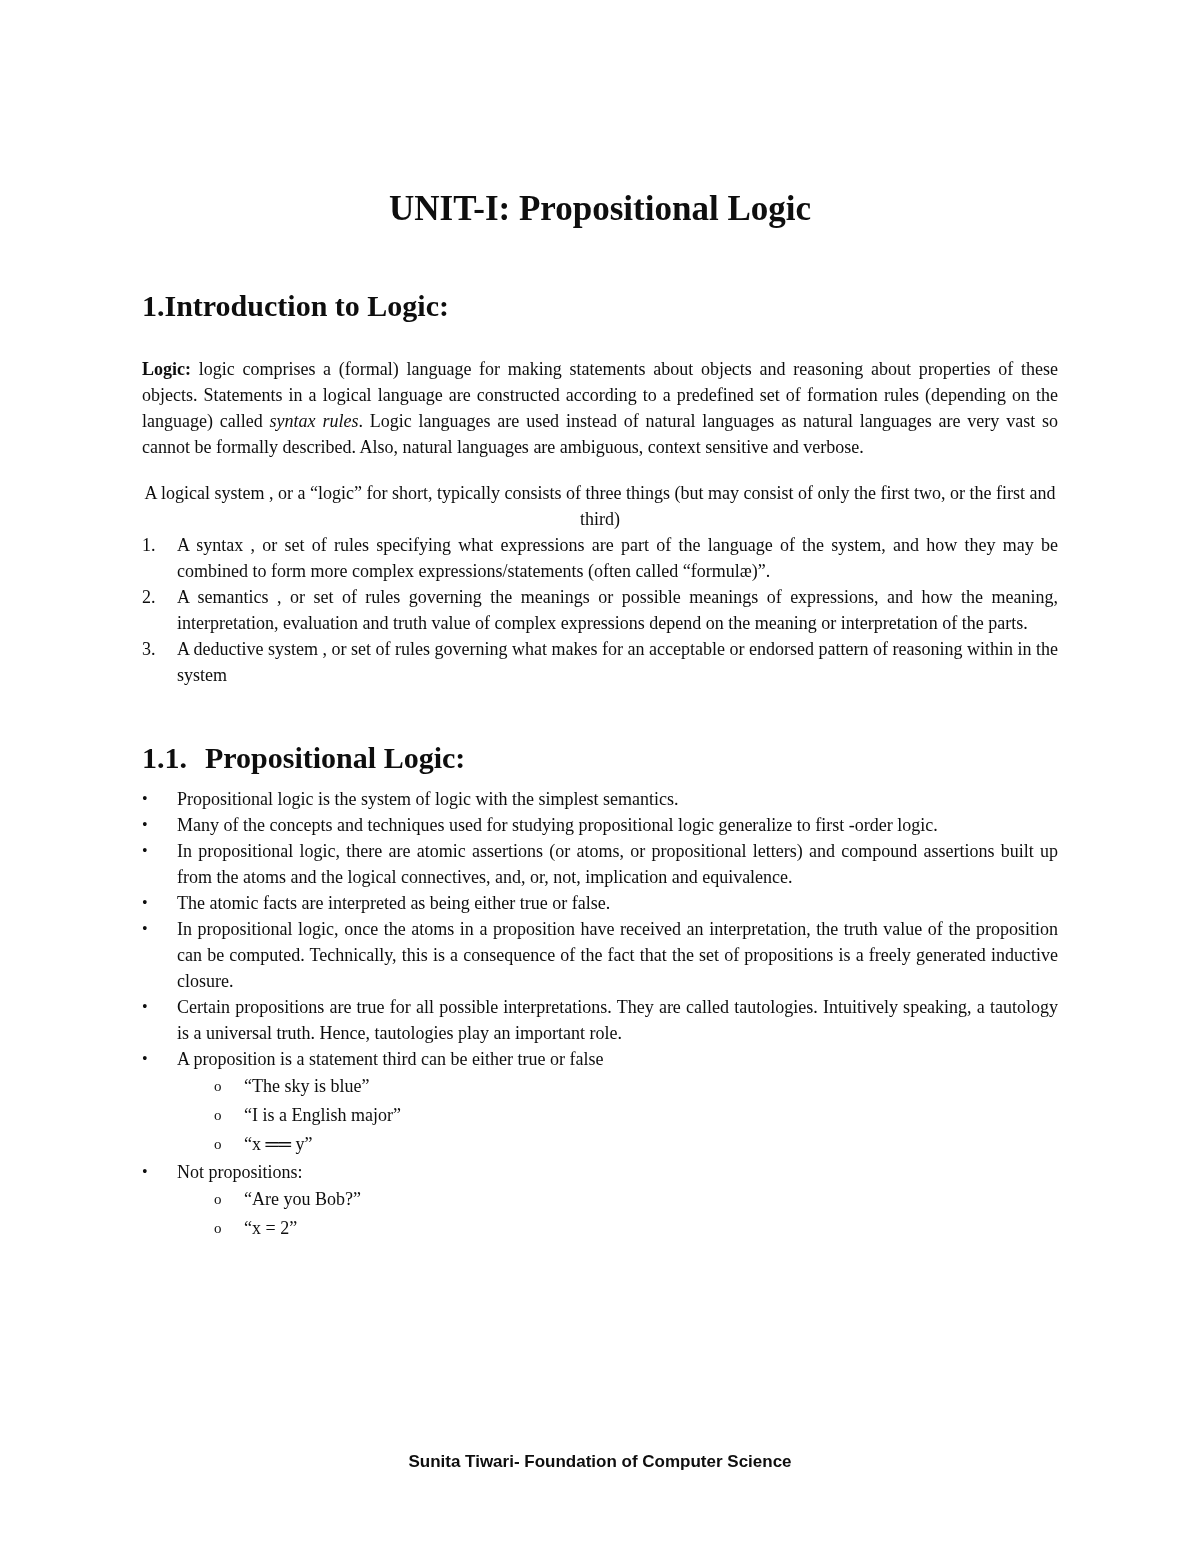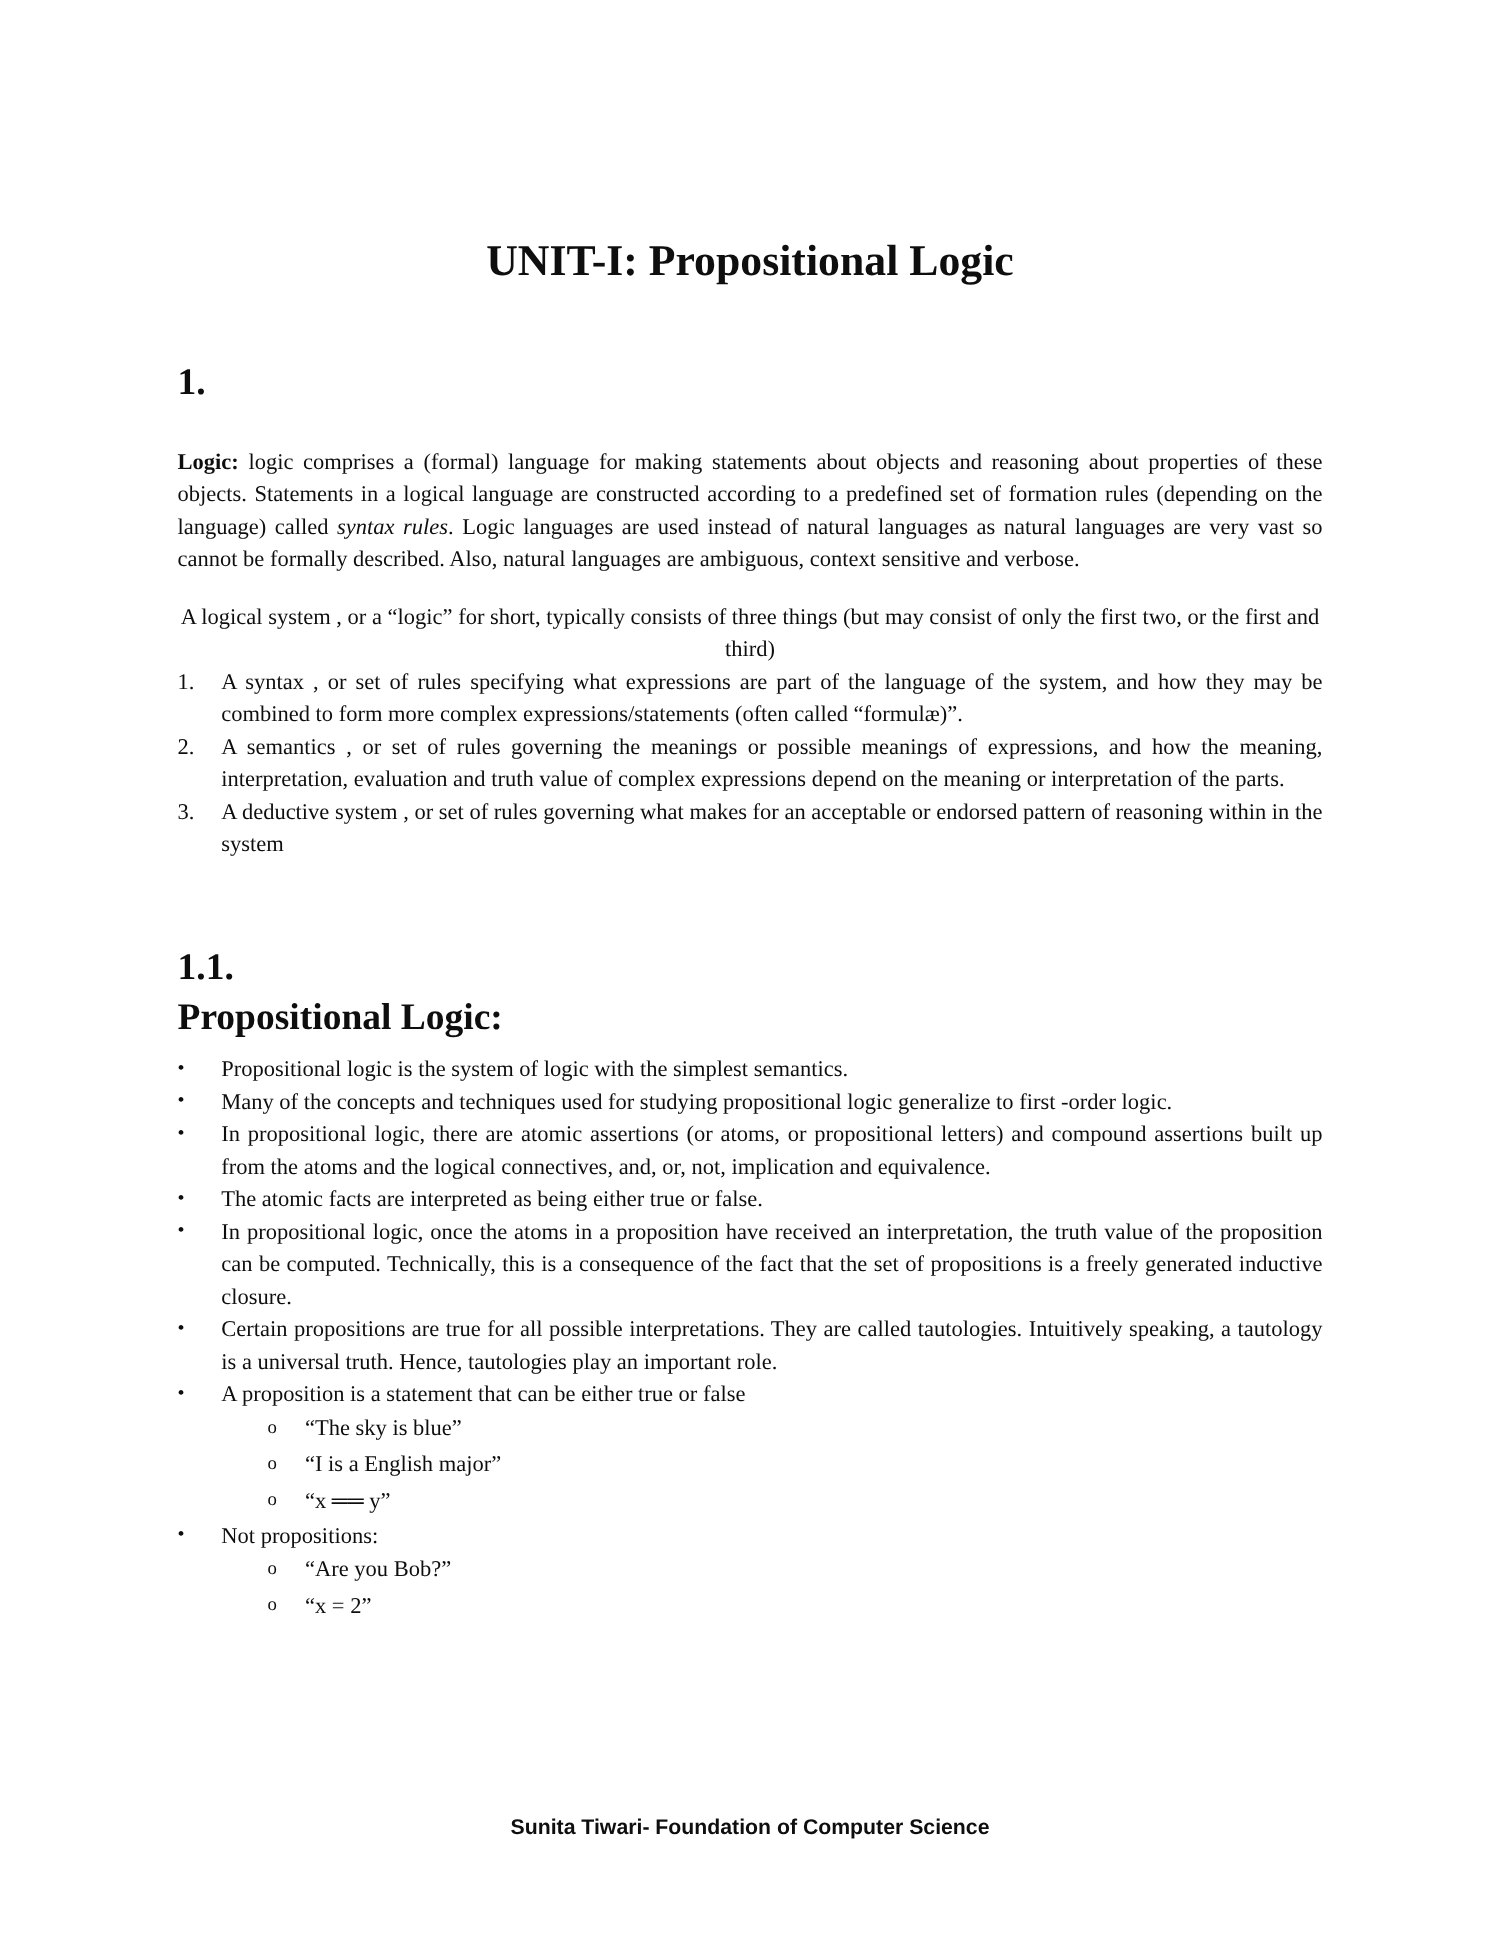--- a/index.html
+++ b/index.html
@@ -31,21 +31,21 @@
   }
   .sec-heading .sec-num { flex: 0 0 auto; }
   .sec-heading.h11 .sec-num { width: 63px; }
   .body-text, .para { font-size: 18px; line-height: 26px; }
   .para1 { margin-top: 30px; text-align: justify; }
   .para2 { margin-top: 20px; text-align: center; }
   .numlist { margin-top: 0; }
   .numitem { display: flex; font-size: 18px; line-height: 26px; }
   .numitem .num { flex: 0 0 35px; }
   .numitem .txt { flex: 1; text-align: justify; }
-  .h11 { margin-top: 66px; margin-bottom: 8px; flex-direction: column; }
+  .h11 { margin-top: 50px; margin-bottom: 8px; }
   .bullet { display: flex; font-size: 18px; line-height: 26px; }
   .bullet .marker { flex: 0 0 35px; font-size: 16px; }
   .bullet .txt { flex: 1; text-align: justify; }
   .sublist { margin-left: 72px; }
   .subitem { display: flex; font-size: 18px; line-height: 29px; }
   .subitem .marker { flex: 0 0 30px; font-size: 15px; }
   .subitem .txt { flex: 1; }
   .footer {
     position: absolute;
     left: 0; right: 0;
@@ -59,20 +59,21 @@
 </style>
 </head>
 <body>
 
 <div class="page">
 
   <h1 class="doc-title">UNIT-I: Propositional Logic</h1>
 
   <div class="sec-heading">
     <span class="sec-num">1.</span>
+    <span>Introduction to Logic:</span>
   </div>
 
   <p class="para para1"><b>Logic:</b><span> logic comprises a (formal) language for making statements about objects and reasoning about properties of these objects. Statements in a logical language are constructed according to a predefined set of formation rules (depending on the language) called </span><i>syntax rules</i><span>. Logic languages are used instead of natural languages as natural languages are very vast so cannot be formally described. Also, natural languages are ambiguous, context sensitive and verbose.</span></p>
 
   <p class="para para2">A logical system , or a “logic” for short, typically consists of three things (but may consist of only the first two, or the first and third)</p>
 
   <div class="numlist">
     <div class="numitem">
       <span class="num">1.</span>
       <span class="txt">A syntax , or set of rules specifying what expressions are part of the language of the system, and how they may be combined to form more complex expressions/statements (often called “formulæ)”.</span>
@@ -119,21 +120,21 @@
       <span class="txt">In propositional logic, once the atoms in a proposition have received an interpretation, the truth value of the proposition can be computed. Technically, this is a consequence of the fact that the set of propositions is a freely generated inductive closure.</span>
     </div>
 
     <div class="bullet">
       <span class="marker">•</span>
       <span class="txt">Certain propositions are true for all possible interpretations. They are called tautologies. Intuitively speaking, a tautology is a universal truth. Hence, tautologies play an important role.</span>
     </div>
 
     <div class="bullet">
       <span class="marker">•</span>
-      <span class="txt">A proposition is a statement that can be either true or false</span>
+      <span class="txt">A proposition is a statement third can be either true or false</span>
     </div>
 
     <div class="sublist">
       <div class="subitem">
         <span class="marker">o</span>
         <span class="txt">“The sky is blue”</span>
       </div>
       <div class="subitem">
         <span class="marker">o</span>
         <span class="txt">“I is a English major”</span>

